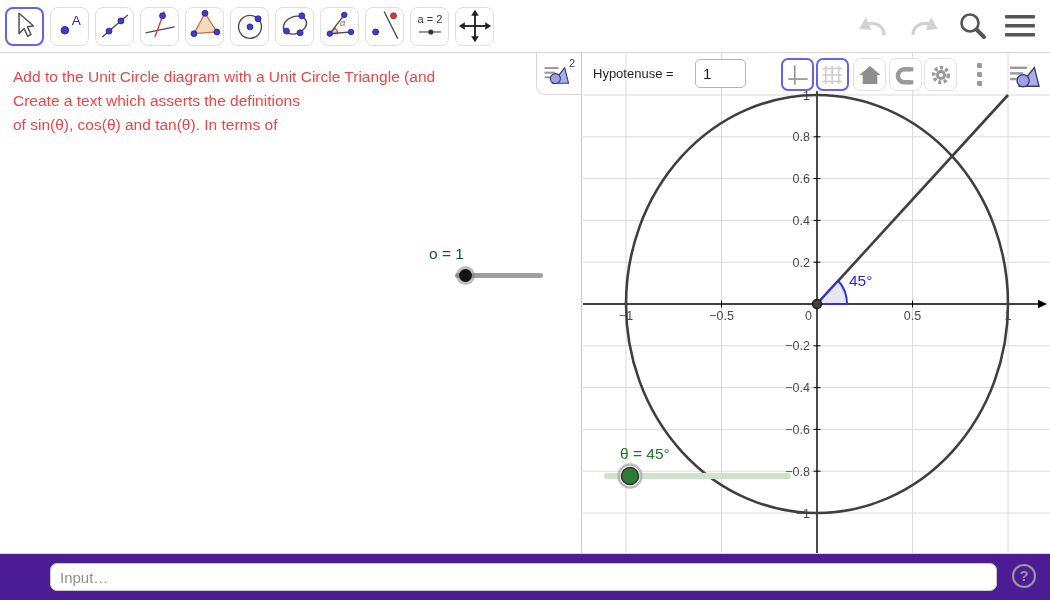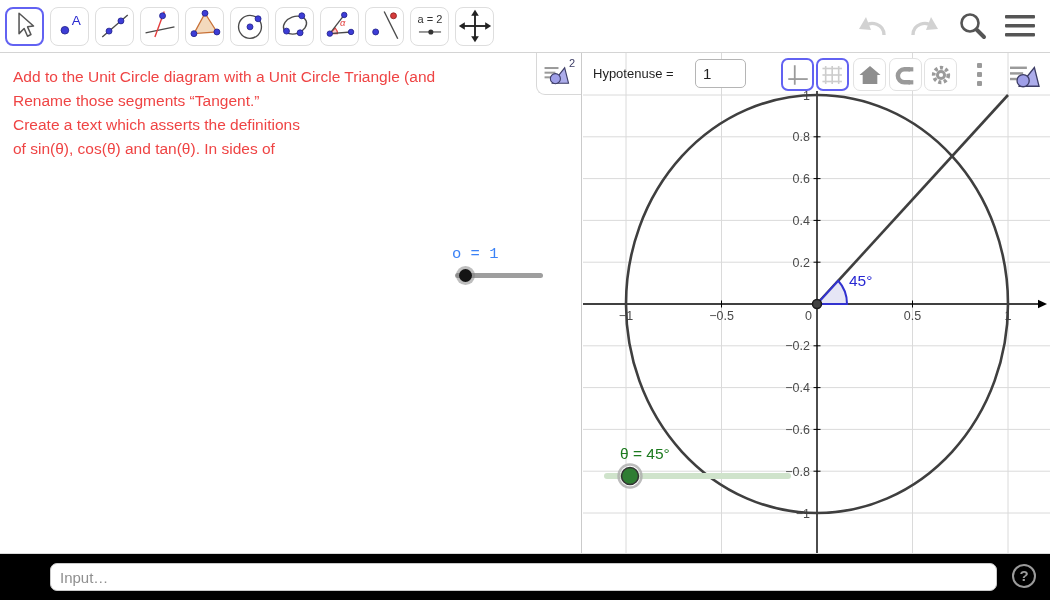--- a/index.html
+++ b/index.html
@@ -15,41 +15,41 @@
   .icon-btn{background:none;border:none;padding:0;display:flex;align-items:center;}
   
   .main{position:absolute;left:0;top:53px;width:1050px;height:500px;background:#fff;}
   .left-panel{position:absolute;left:0;top:0;width:582px;height:500px;background:#fff;
     border-right:1px solid #cbcbcb;}
   .instructions{position:absolute;left:13px;top:12px;font-size:15.5px;line-height:24px;color:#ef4444;}
   .stylebar2-btn{position:absolute;right:0;top:0;width:45px;height:42px;background:#fff;
     border:none;border-left:1px solid #d8d8d8;border-bottom:1px solid #d8d8d8;
     border-bottom-left-radius:9px;display:flex;align-items:flex-start;justify-content:center;padding-top:7px;}
   .sup2{font-size:11px;color:#3d3d66;margin-left:-2px;margin-top:-3px;}
-  .o-slider-label{position:absolute;left:452px;top:192px;font-size:15.5px;color:#3b82f6;font-family:Liberation Mono, monospace;}
+  .o-slider-label{position:absolute;left:429px;top:192px;font-size:15.5px;color:#14532d;}
   .o-slider-track{position:absolute;left:455px;top:220px;width:88px;height:5px;background:#9e9e9e;
     border-radius:3px;}
   .o-slider-knob{position:absolute;left:459px;top:216px;width:13px;height:13px;background:#141414;
     border-radius:50%;box-shadow:0 0 0 3px rgba(125,125,125,.5);}
   .graph-panel{position:absolute;left:583px;top:0;width:467px;height:500px;background:#fff;overflow:hidden;}
   .plot{position:absolute;left:0;top:0;}
   
   .hyp-label{position:absolute;left:10px;top:13px;font-size:13px;color:#1f1f1f;}
   .hyp-input{position:absolute;left:112px;top:6px;width:51px;height:29px;border:1px solid #b5b5b5;
     border-radius:5px;font-size:15px;padding:0 7px;color:#222;background:#fff;font-family:"Liberation Sans",sans-serif;}
   .view-btn{position:absolute;top:5px;width:33px;height:33px;background:#fff;border:1px solid #e2e2e2;
     border-radius:7px;display:flex;align-items:center;justify-content:center;padding:0;}
   .view-btn.active{border:2px solid #6262f2;}
   .dots-btn{position:absolute;left:389px;top:8px;width:14px;height:28px;background:none;border:none;
     display:flex;flex-direction:column;align-items:center;gap:4px;padding:2px 0;}
   .dots-btn span{width:5px;height:5px;background:#9a9a9a;border-radius:1px;display:block;}
   .stylebar-btn-right{position:absolute;left:421px;top:5px;width:42px;height:33px;background:none;
     border:none;display:flex;align-items:center;justify-content:center;padding:0;}
   
-  .input-bar{position:absolute;left:0;top:553px;width:1050px;height:47px;background:#000000;
+  .input-bar{position:absolute;left:0;top:553px;width:1050px;height:47px;background:#4c1d95;
     border-top:1px solid #dadada;}
   .algebra-input{position:absolute;left:50px;top:9px;width:947px;height:28px;border:1px solid #c9c9c9;
     border-radius:7px;background:#fff;font-size:15px;padding:0 9px;color:#333;font-family:"Liberation Sans",sans-serif;}
   .algebra-input::placeholder{color:#8f8f8f;}
   .help-btn{position:absolute;right:14px;top:10px;width:24px;height:24px;border:2px solid #9b9b9b;
     border-radius:50%;background:none;color:#9b9b9b;font-size:15px;font-weight:bold;line-height:20px;
     text-align:center;padding:0;}
 </style>
 </head>
 <body>
@@ -165,23 +165,22 @@
       </svg>
     </button>
   </div>
 </header>
 
 <div class="main">
 
   <section class="left-panel">
     <div class="instructions">
       <div>Add to the Unit Circle diagram with a Unit Circle Triangle (and</div>
-      <div>Rename those segments “Tangent.”</div>
       <div>Create a text which asserts the definitions</div>
-      <div>of sin(θ), cos(θ) and tan(θ). In sides of</div>
+      <div>of sin(θ), cos(θ) and tan(θ). In terms of</div>
     </div>
 
     <button class="stylebar2-btn">
       <svg width="30" height="28" viewBox="0 0 36 32">
         <rect x="2" y="7" width="18" height="2.6" fill="#9a9a9a"></rect>
         <rect x="2" y="13" width="14" height="2.6" fill="#9a9a9a"></rect>
         <rect x="2" y="19" width="10" height="2.6" fill="#9a9a9a"></rect>
         <path d="M12 28 L28 8 L33 28 Z" fill="#9f9fe8" fill-opacity="0.85" stroke="#3d3d66" stroke-width="1.4"></path>
         <circle cx="16" cy="22" r="6.5" fill="#9f9fe8" stroke="#3d3d66" stroke-width="1.4"></circle>
       </svg>

